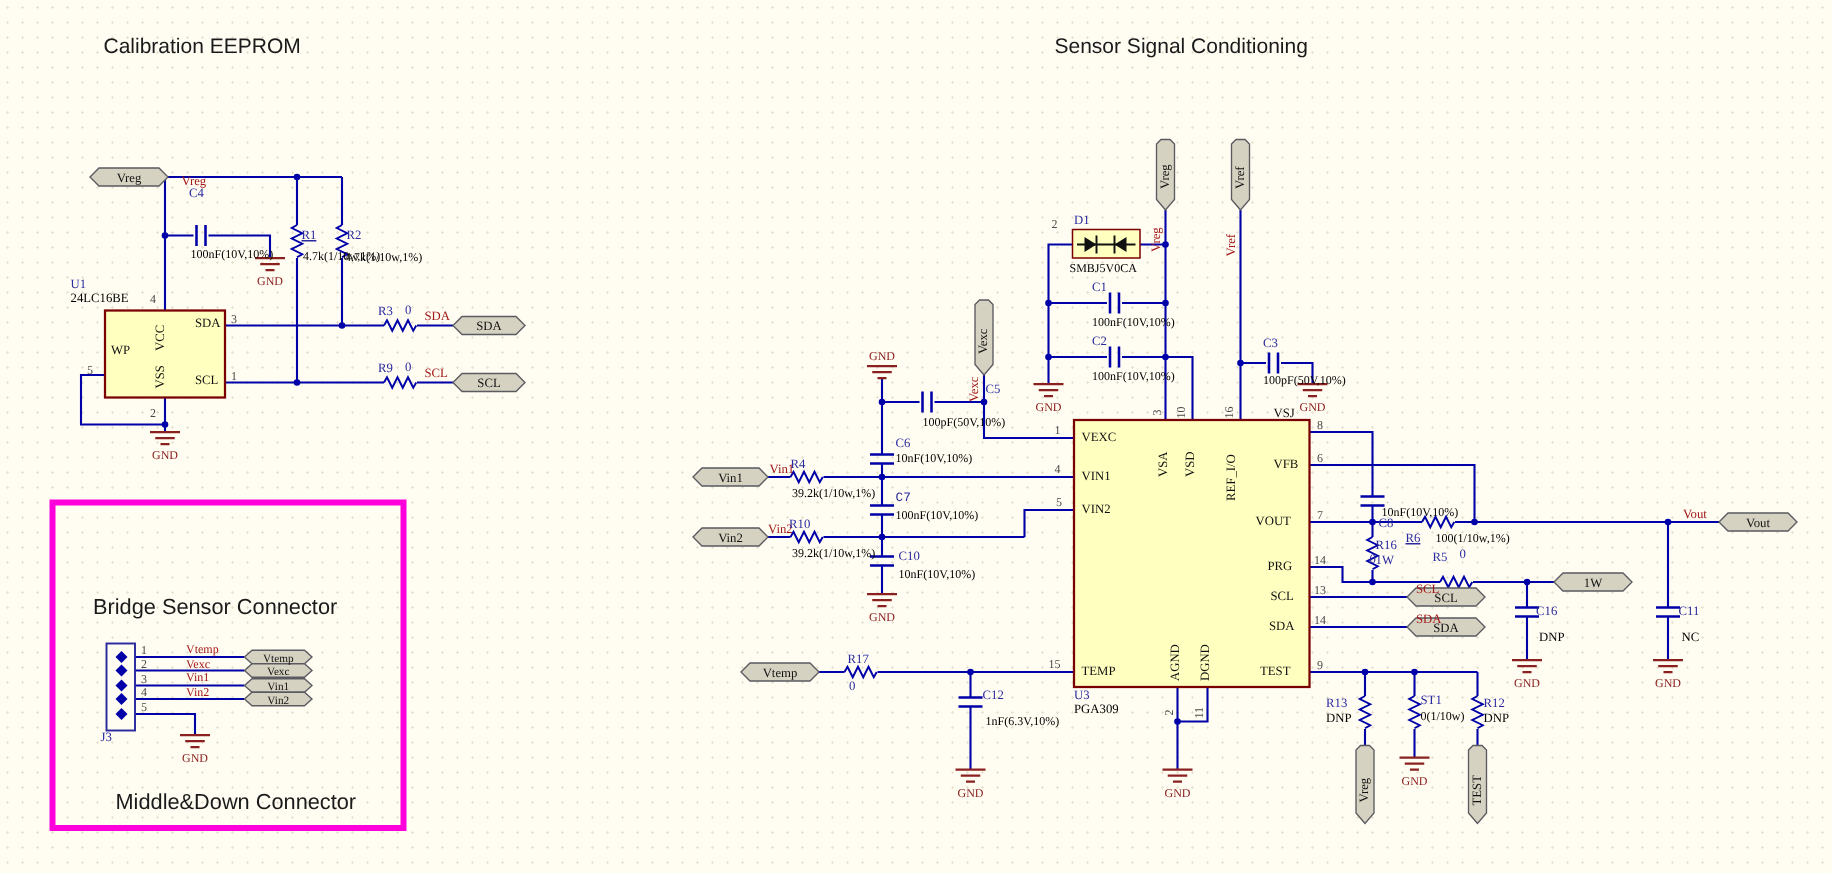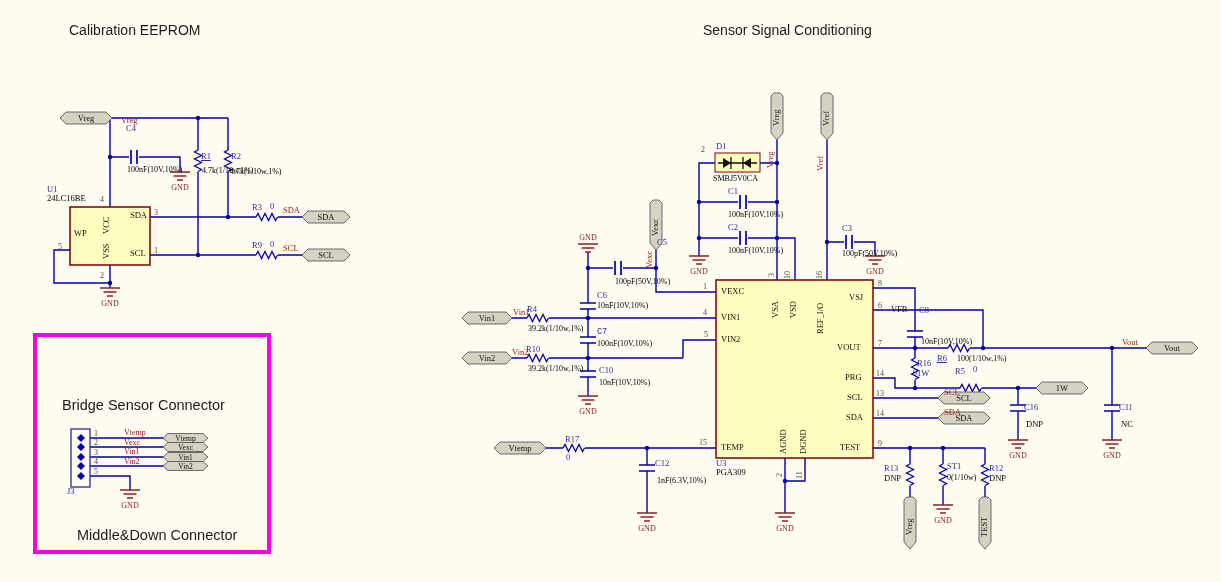--- a/index.html
+++ b/index.html
@@ -204,21 +204,21 @@
 <div class="t n v" style="left:124px;top:438px;">Vexc</div>
 <div class="t n v" style="left:124px;top:447px;">Vin1</div>
 <div class="t n v" style="left:124px;top:457px;">Vin2</div>
 <div class="t portt ports" style="left:163px;top:434px;width:45px;">Vtemp</div>
 <div class="t portt ports" style="left:163px;top:443px;width:45px;">Vexc</div>
 <div class="t portt ports" style="left:163px;top:453px;width:45px;">Vin1</div>
 <div class="t portt ports" style="left:163px;top:462px;width:45px;">Vin2</div>
 <div class="t g" style="left:117px;top:501px;">GND</div>
 
 <div class="t g" style="left:575px;top:233px;">GND</div>
-<div class="t d" style="left:617px;top:238px;padding-left:40px;">C5</div>
+<div class="t d" style="left:617px;top:255px;padding-left:40px;">C5</div>
 <div class="t v" style="left:615px;top:277px;">100pF(50V,10%)</div>
 <div class="t portt rv" style="left:651px;top:236px;">Vexc</div>
 <div class="t n rv" style="left:645px;top:268px;">Vexc</div>
 <div class="t d" style="left:597px;top:291px;">C6</div>
 <div class="t v" style="left:597px;top:301px;">10nF(10V,10%)</div>
 <div class="t d" style="left:597px;top:328px;font-family:Liberation Mono, monospace;">C7</div>
 <div class="t v" style="left:597px;top:339px;">100nF(10V,10%)</div>
 <div class="t d" style="left:599px;top:366px;">C10</div>
 <div class="t v" style="left:599px;top:378px;">10nF(10V,10%)</div>
 <div class="t g" style="left:575px;top:407px;">GND</div>
@@ -267,36 +267,36 @@
 <div class="t pname" style="left:721px;top:313px;">VIN1</div>
 <div class="t pname" style="left:721px;top:335px;">VIN2</div>
 <div class="t pname" style="left:721px;top:443px;">TEMP</div>
 <div class="t pn" style="left:878px;top:279px;">8</div>
 <div class="t pn" style="left:878px;top:301px;">6</div>
 <div class="t pn" style="left:878px;top:339px;">7</div>
 <div class="t pn" style="left:876px;top:369px;">14</div>
 <div class="t pn" style="left:876px;top:389px;">13</div>
 <div class="t pn" style="left:876px;top:409px;">14</div>
 <div class="t pn" style="left:878px;top:439px;">9</div>
-<div class="t pname" style="left:849px;top:293px;text-align:right;">VSJ</div>
-<div class="t pname" style="left:849px;top:305px;margin-left:42px;">VFB</div>
+<div class="t pname" style="left:849px;top:271px;text-align:right;">VSJ</div>
+<div class="t pname" style="left:849px;top:305px;">VFB</div>
 <div class="t pname" style="left:837px;top:343px;">VOUT</div>
 <div class="t pname" style="left:845px;top:373px;">PRG</div>
 <div class="t pname" style="left:847px;top:393px;">SCL</div>
 <div class="t pname" style="left:846px;top:413px;">SDA</div>
 <div class="t pname" style="left:840px;top:443px;">TEST</div>
 <div class="t pn rv" style="left:775px;top:477px;">2</div>
 <div class="t pn rv" style="left:795px;top:479px;">11</div>
 <div class="t pname rv" style="left:779px;top:454px;">AGND</div>
 <div class="t pname rv" style="left:799px;top:454px;">DGND</div>
 <div class="t d" style="left:716px;top:459px;">U3</div>
 <div class="t" style="left:716px;top:468px;">PGA309</div>
 <div class="t g" style="left:772px;top:524px;">GND</div>
 
-<div class="t d" style="left:919px;top:306px;">C8</div>
+<div class="t d" style="left:919px;top:344px;">C8</div>
 <div class="t v" style="left:921px;top:337px;">10nF(10V,10%)</div>
 <div class="t d" style="left:937px;top:354px;text-decoration:underline;">R6</div>
 <div class="t v" style="left:957px;top:354px;">100(1/10w,1%)</div>
 <div class="t n" style="left:1122px;top:338px;">Vout</div>
 <div class="t portt" style="left:1146px;top:344px;width:52px;">Vout</div>
 <div class="t d" style="left:917px;top:359px;">R16</div>
 <div class="t d" style="left:913px;top:368px;">0</div>
 <div class="t d" style="left:917px;top:369px;">1W</div>
 <div class="t d" style="left:955px;top:367px;">R5</div>
 <div class="t d" style="left:973px;top:365px;">0</div>

